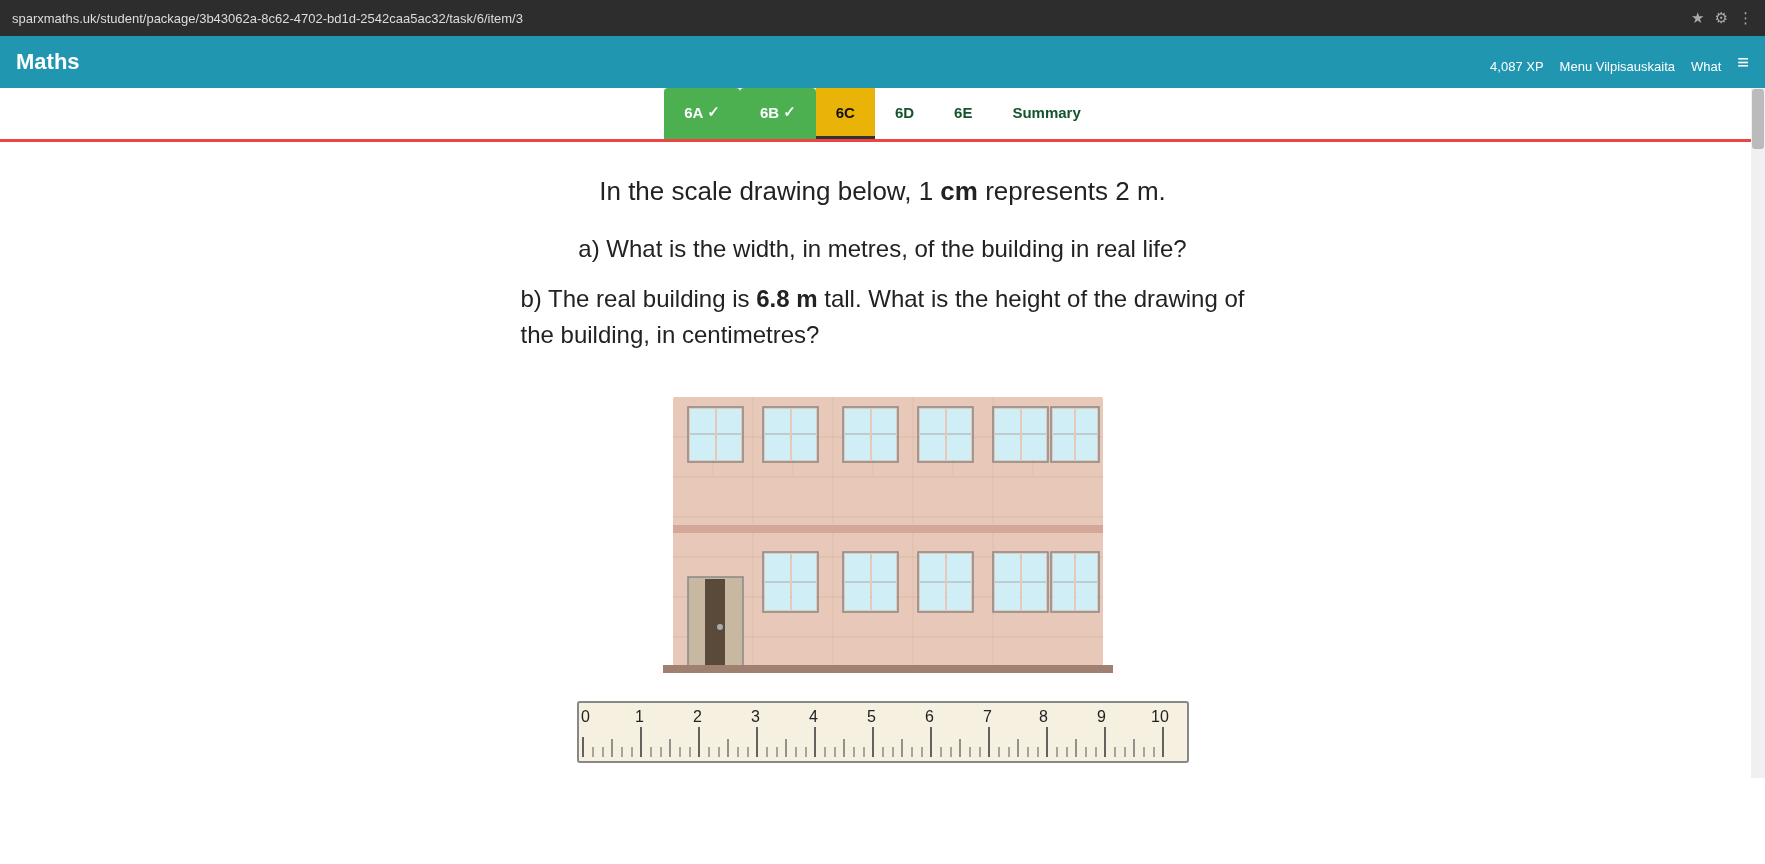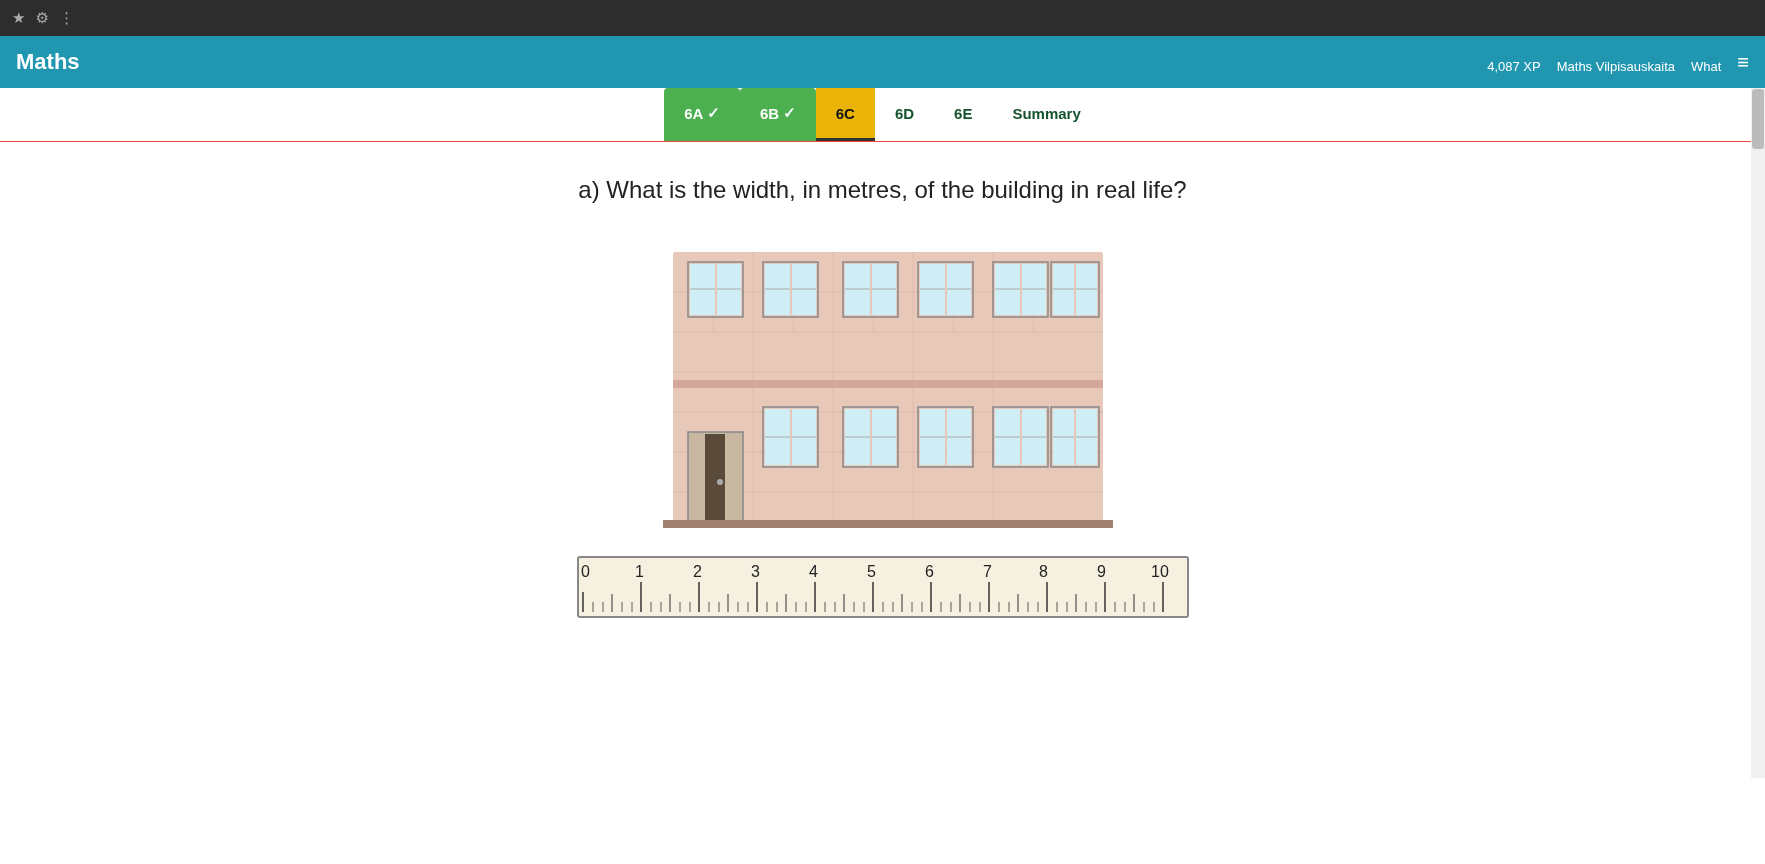--- a/index.html
+++ b/index.html
@@ -55,21 +55,21 @@
     }
 
     
     .tab-nav {
       background: white;
       display: flex;
       align-items: flex-end;
       justify-content: center;
       padding: 0;
       height: 54px;
-      border-bottom: 1px solid #ef4444;
+      border-bottom: 3px solid #ef4444;
     }
     .tab-item {
       padding: 10px 20px;
       font-size: 15px;
       font-weight: 600;
       cursor: pointer;
       color: #14532d;
       border-bottom: 3px solid transparent;
       height: 100%;
       display: flex;
@@ -152,32 +152,33 @@
       height: 60px;
       background: #bbb;
       margin: 1px auto;
       border-radius: 3px;
     }
   </style>
 </head>
 <body>
 
 <div class="browser-bar">
+  <span class="url">sparxmaths.uk/student/package/3b43062a-8c62-4702-bd1d-2542caa5ac32/task/6/item/3</span>
   <div class="icons">
     <span>★</span>
     <span>⚙</span>
     <span>⋮</span>
   </div>
 </div>
 
 <div class="app-header">
   <div class="app-logo">Maths</div>
   <div class="header-right">
     <span>4,087 XP</span>
-    <span>Maths Vilpisauskaita</span>
+    <span>Menu Vilpisauskaita</span>
     <span style="cursor:pointer;">What</span>
     <span style="font-size:20px; cursor:pointer;">≡</span>
   </div>
 </div>
 
 <div class="tab-nav">
   <div class="tab-item completed">
     <span>6A</span>
     <span class="check">✓</span>
   </div>
@@ -194,25 +195,31 @@
   <div class="tab-item">
     <span>6E</span>
   </div>
   <div class="tab-item">
     <span>Summary</span>
   </div>
 </div>
 
 <div class="main-content">
 
+  <p class="question-text">
+    In the scale drawing below, 1&nbsp;<span class="highlight">cm</span> represents 2&nbsp;m.
+  </p>
 
   <p class="sub-question">
     a) What is the width, in metres, of the building in real life?
   </p>
 
+  <p class="sub-question">
+    b) The real building is <span style="font-weight:bold;">6.8&nbsp;m</span> tall. What is the height of the drawing of<br>the building, in centimetres?
+  </p>
 
   <div class="illustration-container">
 
     <svg class="building-svg" viewBox="0 0 480 310" xmlns="http://www.w3.org/2000/svg">
 
       <rect x="30" y="10" width="430" height="270" fill="#e8c8b8" rx="2"></rect>
 
       <g stroke="#c4a090" stroke-width="0.7" opacity="0.5">
         <line x1="30" y1="50" x2="460" y2="50"></line>
         <line x1="30" y1="90" x2="460" y2="90"></line>

